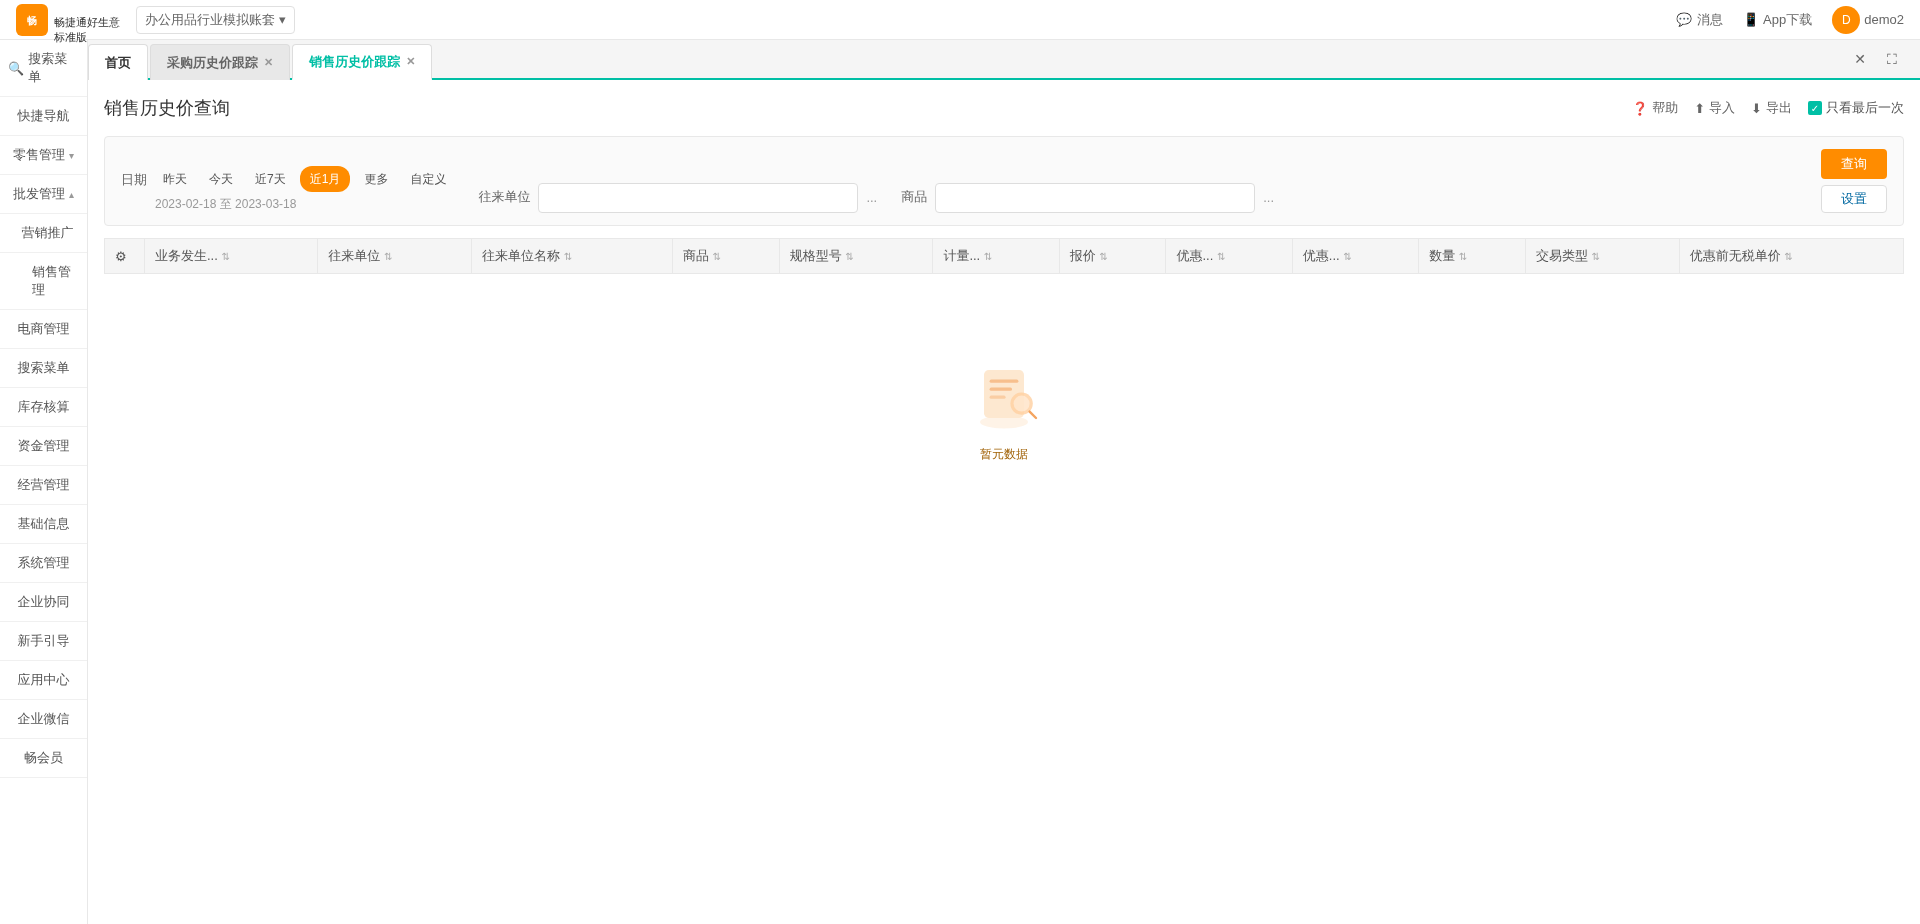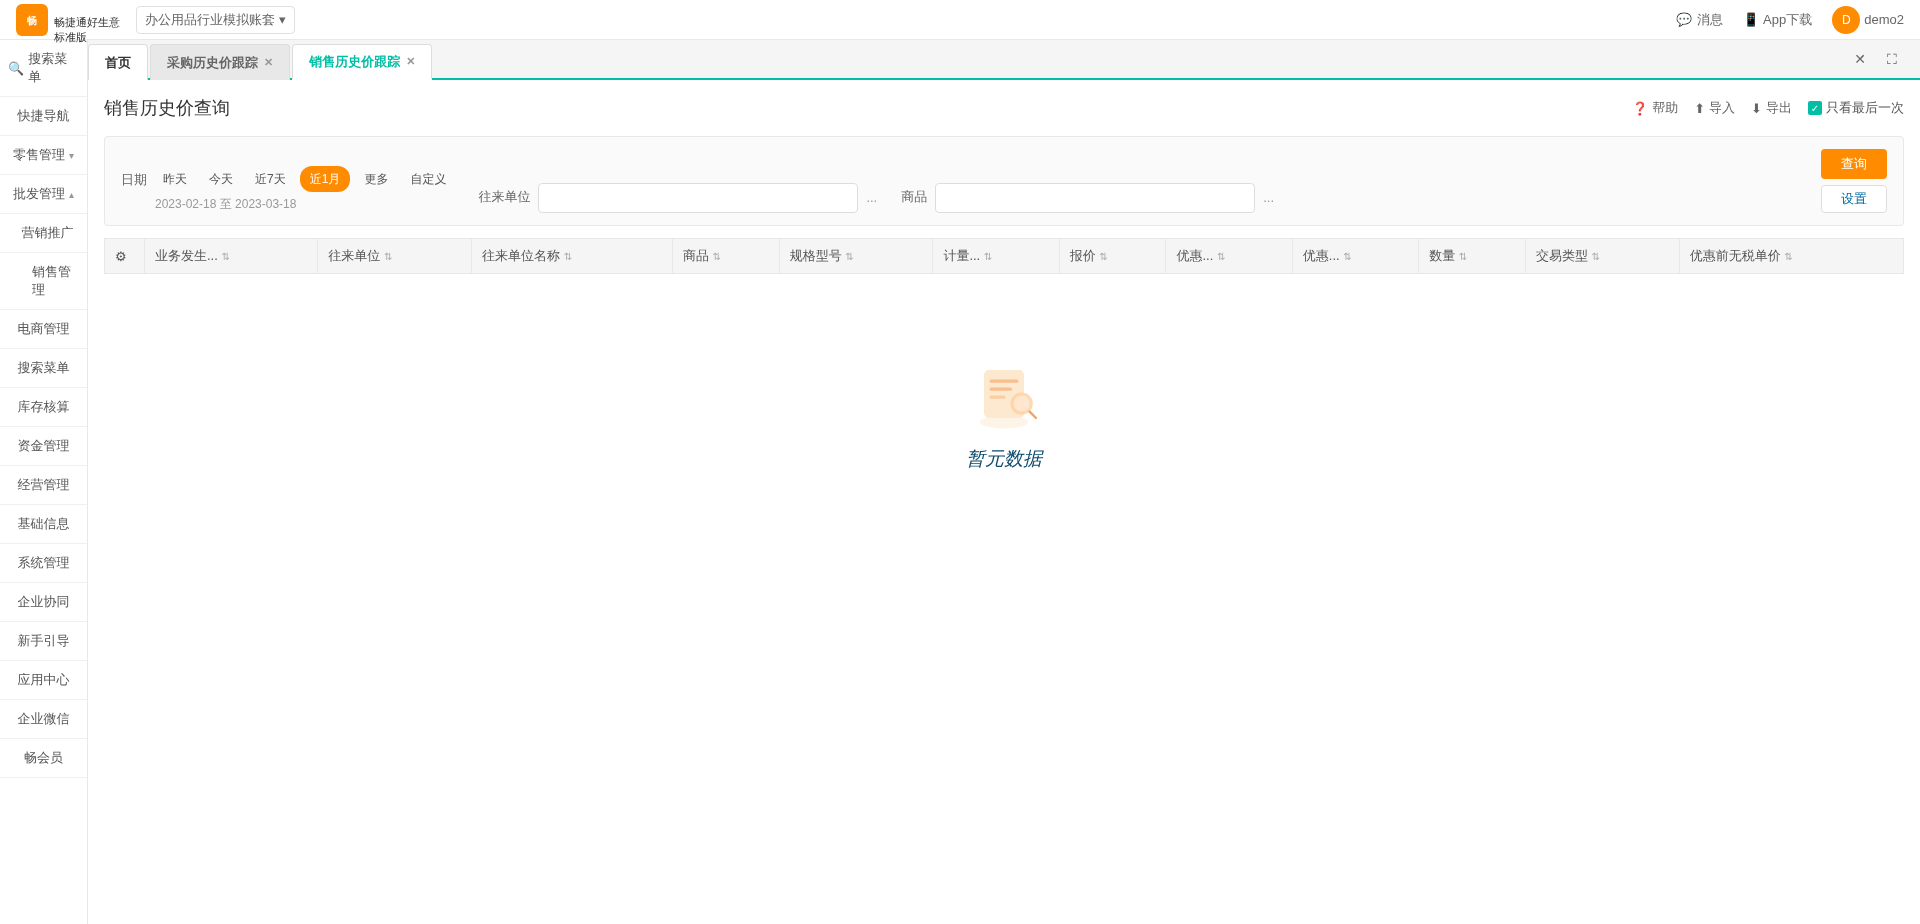--- a/index.html
+++ b/index.html
@@ -363,23 +363,22 @@
       align-items: center;
       justify-content: center;
       padding: 80px 0;
     }
     .empty-icon {
       width: 80px;
       height: 80px;
       margin-bottom: 12px;
     }
     .empty-text {
-      font-size: 19px;
-      color: #0c4a6e;
-      font-style: italic;
+      font-size: 12px;
+      color: #a16207;
     }
   </style>
 </head>
 <body>
 
 <div class="top-header">
   <div class="top-header-left">
     <div class="logo-area">
       <div class="logo-icon">
         <svg width="20" height="20" viewBox="0 0 20 20">

